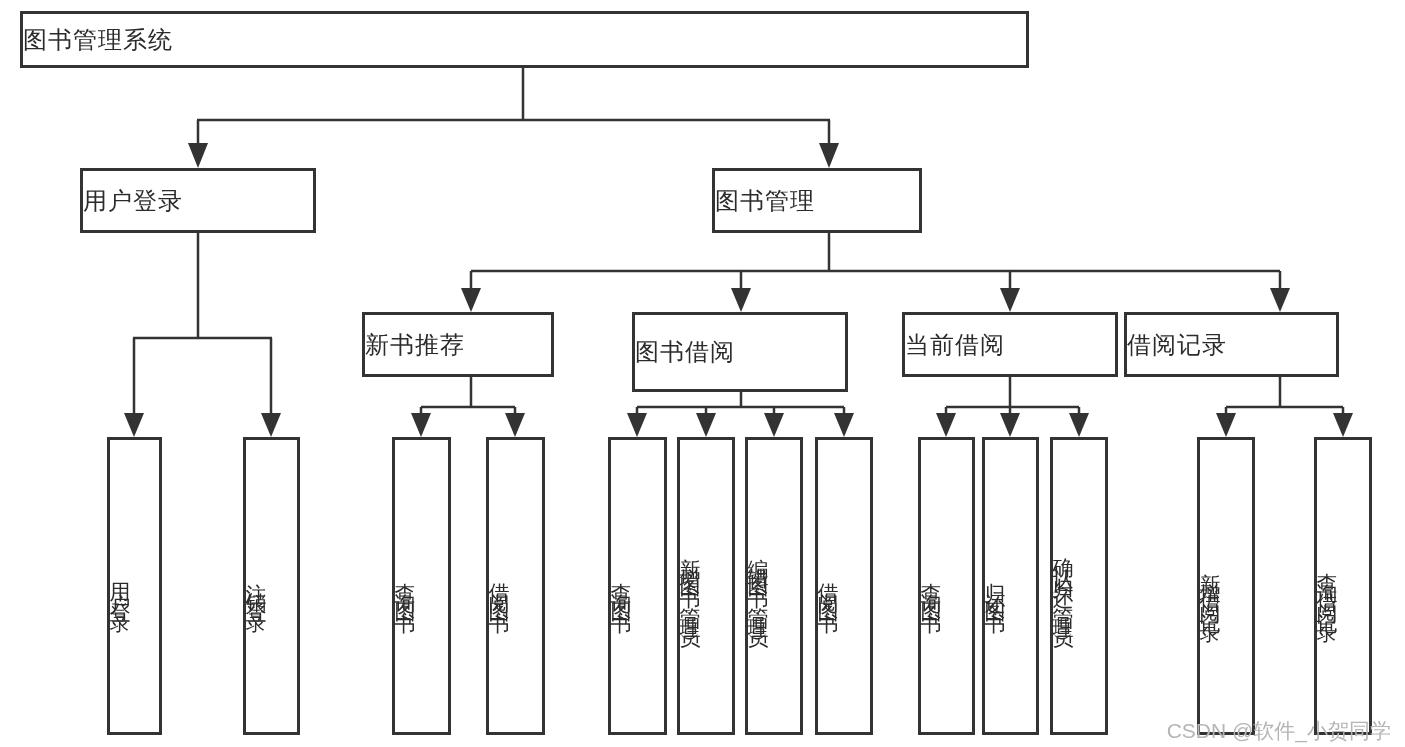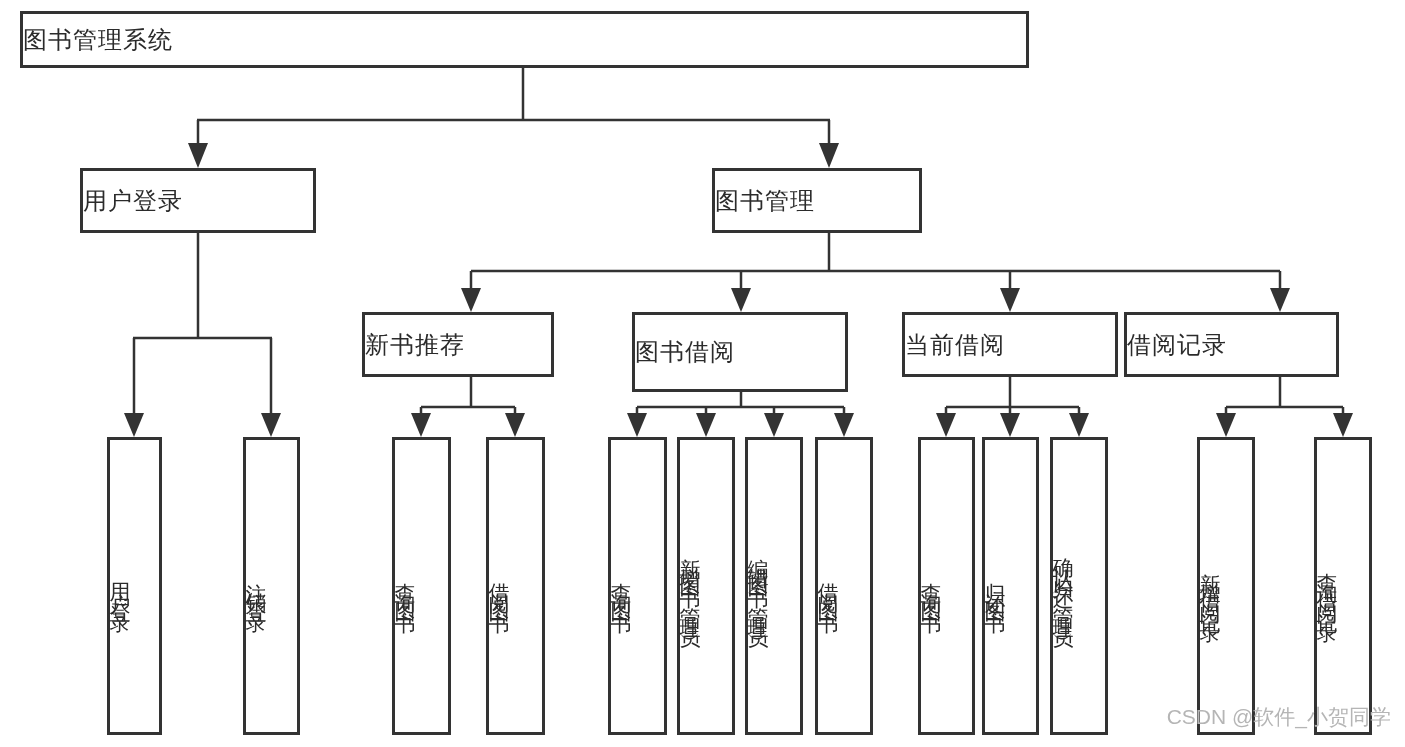--- a/index.html
+++ b/index.html
@@ -39,21 +39,21 @@
   }
   #connectors {
     position: absolute;
     left: 0;
     top: 0;
     pointer-events: none;
   }
   #watermark {
     position: absolute;
     right: 14px;
-    bottom: 16px;
+    bottom: 2px;
     font-size: 21px;
     color: #b5b5b5;
     white-space: nowrap;
   }
 </style>
 </head>
 <body>
 
 <div id="stage">
 

